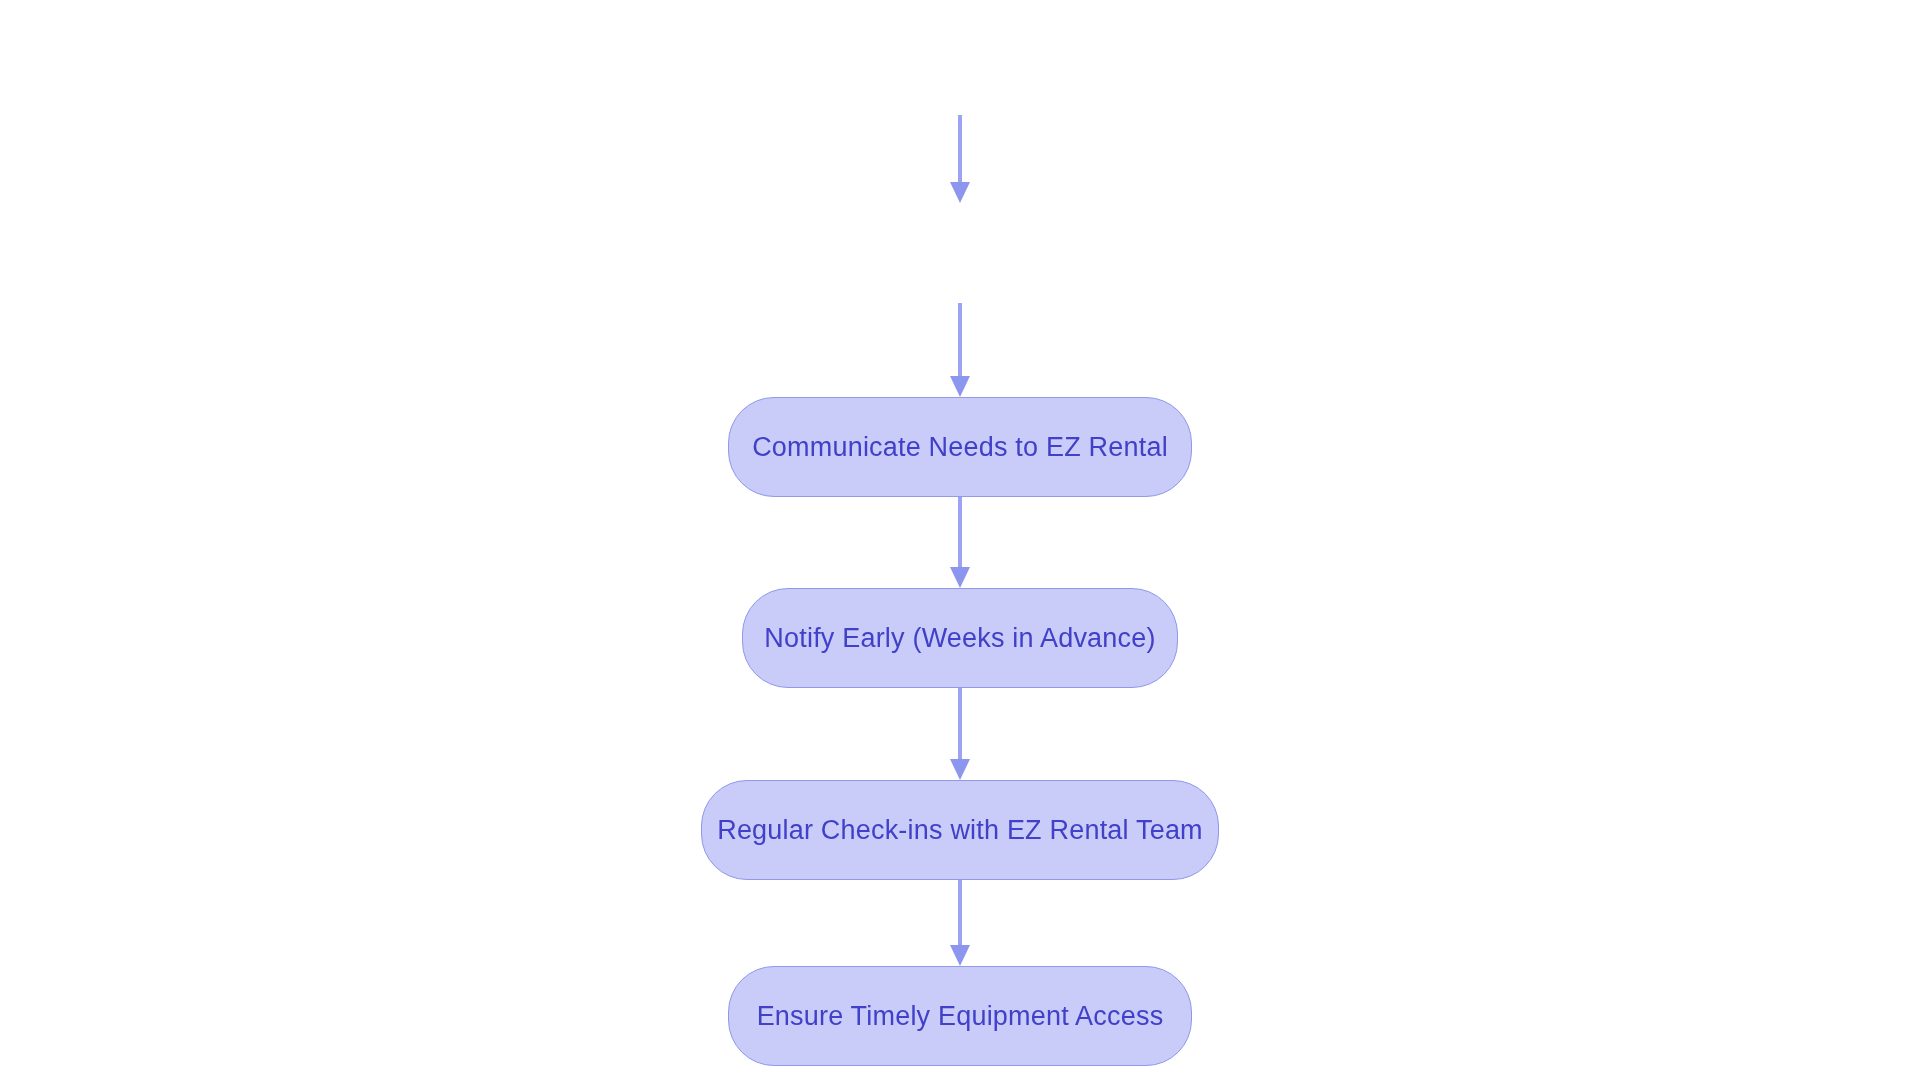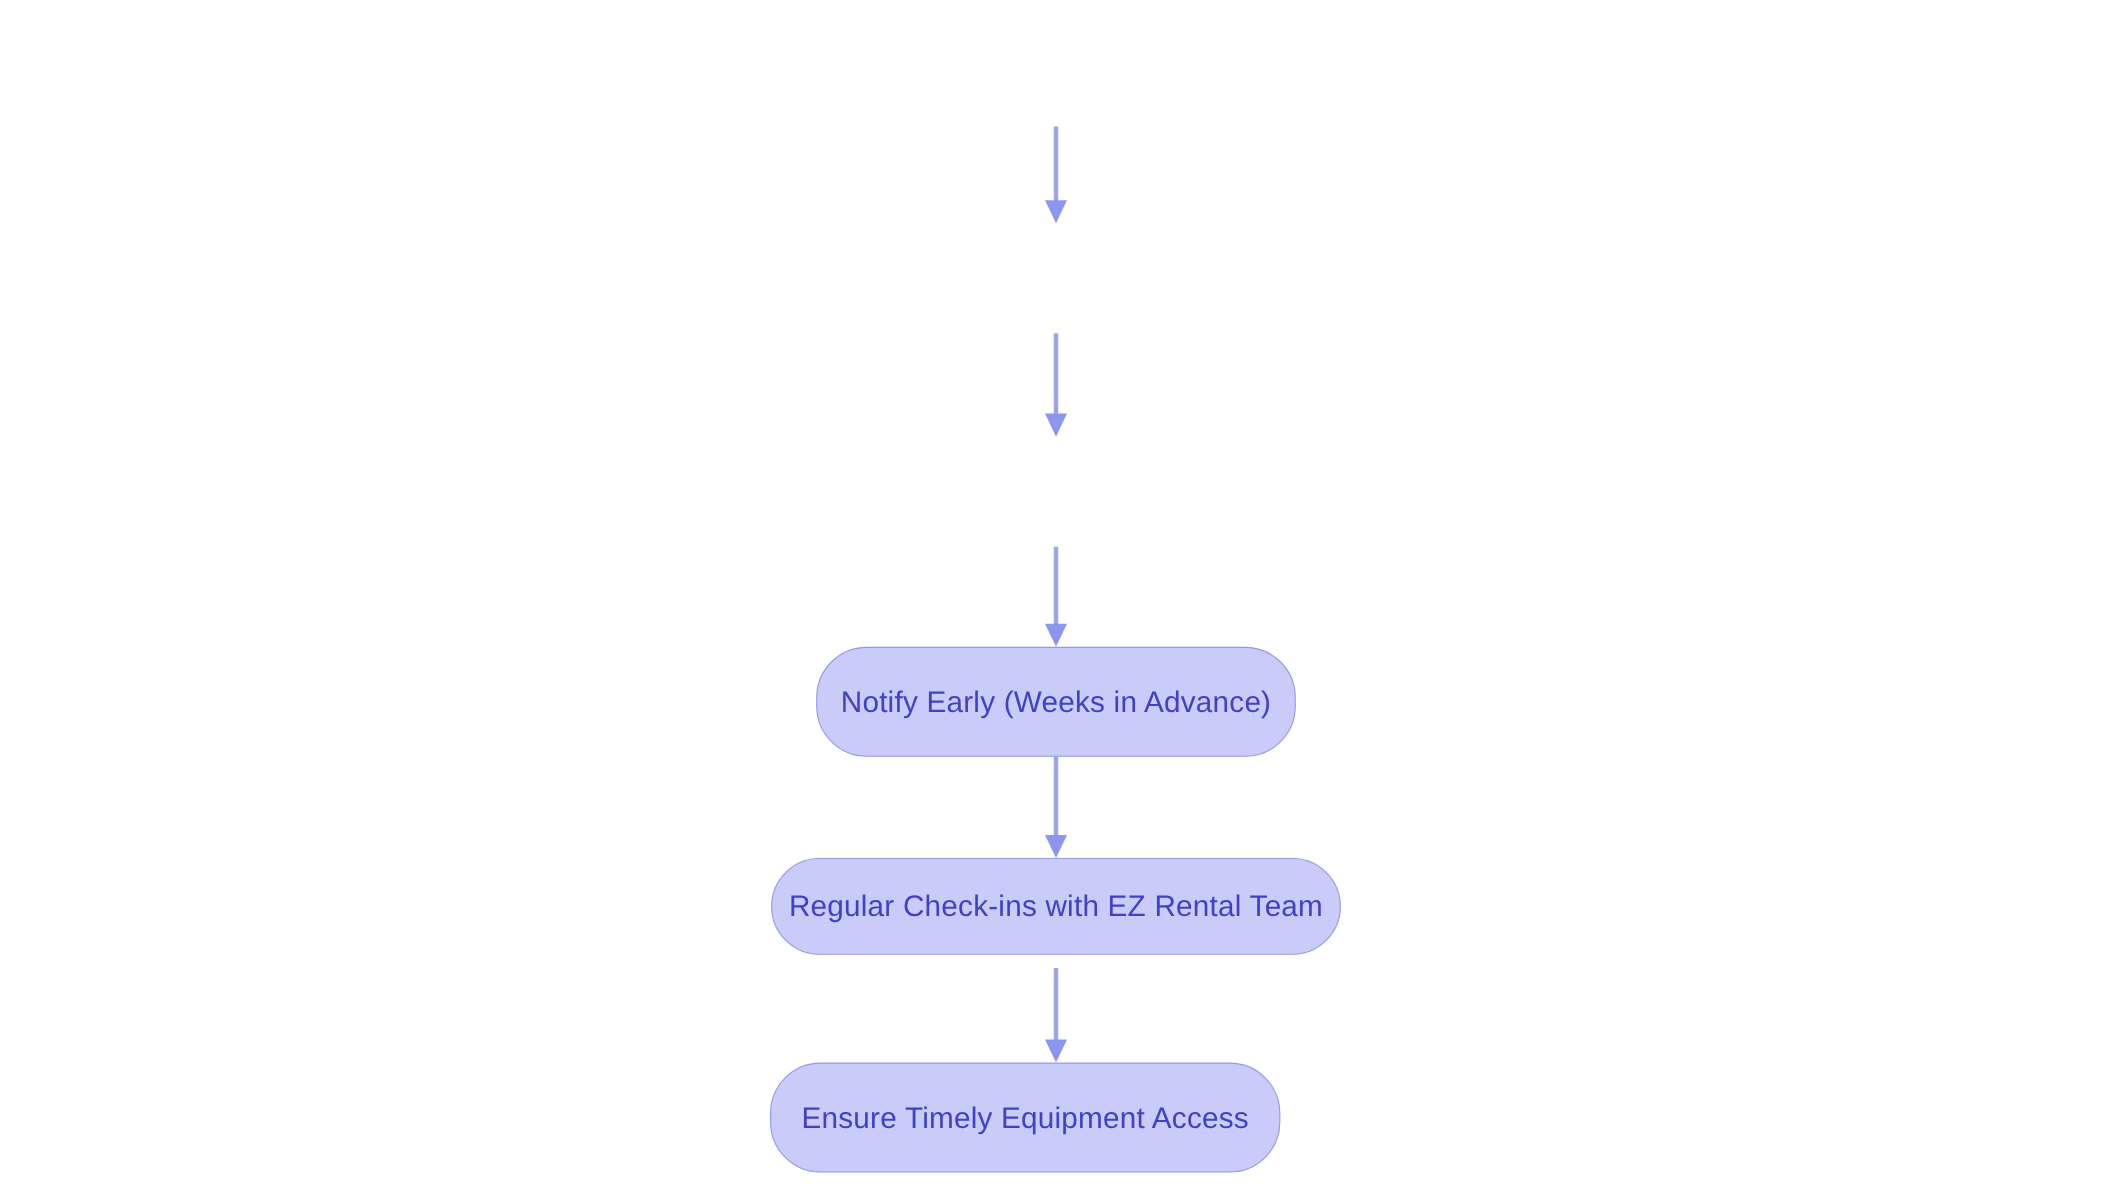--- a/index.html
+++ b/index.html
@@ -44,27 +44,30 @@
     height: 0;
     border-left: 10.5px solid transparent;
     border-right: 10.5px solid transparent;
     border-top: 21px solid var(--edge-head);
   }
 </style>
 </head>
 <body>
 
 <div class="stage" id="stage" style="--bg: #ffffff; --node-fill: #c9cbf8; --node-border: #9199e8; --node-text: #4040c8; --edge-line: #9ba3f2; --edge-head: #8d96ef;">
+    <div class="node" style="left: 728px; top: 397px; width: 464px; height: 100px;">
+      <span>Communicate Needs to EZ Rental</span>
+    </div>
     <div class="node" style="left: 742px; top: 588px; width: 436px; height: 100px;">
       <span>Notify Early (Weeks in Advance)</span>
     </div>
-    <div class="node" style="left: 701px; top: 780px; width: 518px; height: 88px;">
+    <div class="node" style="left: 701px; top: 780px; width: 518px; height: 100px;">
       <span>Regular Check-ins with EZ Rental Team</span>
     </div>
-    <div class="node" style="left: 700px; top: 966px; width: 464px; height: 100px;">
+    <div class="node" style="left: 728px; top: 966px; width: 464px; height: 100px;">
       <span>Ensure Timely Equipment Access</span>
     </div>
     <div class="edge-line" style="left: 958.3px; top: 115px; height: 69px;"></div>
     <div class="edge-head" style="left: 949.5px; top: 182px;"></div>
     <div class="edge-line" style="left: 958.3px; top: 303px; height: 75px;"></div>
     <div class="edge-head" style="left: 949.5px; top: 376px;"></div>
     <div class="edge-line" style="left: 958.3px; top: 497px; height: 72px;"></div>
     <div class="edge-head" style="left: 949.5px; top: 567px;"></div>
     <div class="edge-line" style="left: 958.3px; top: 688px; height: 73px;"></div>
     <div class="edge-head" style="left: 949.5px; top: 759px;"></div>

